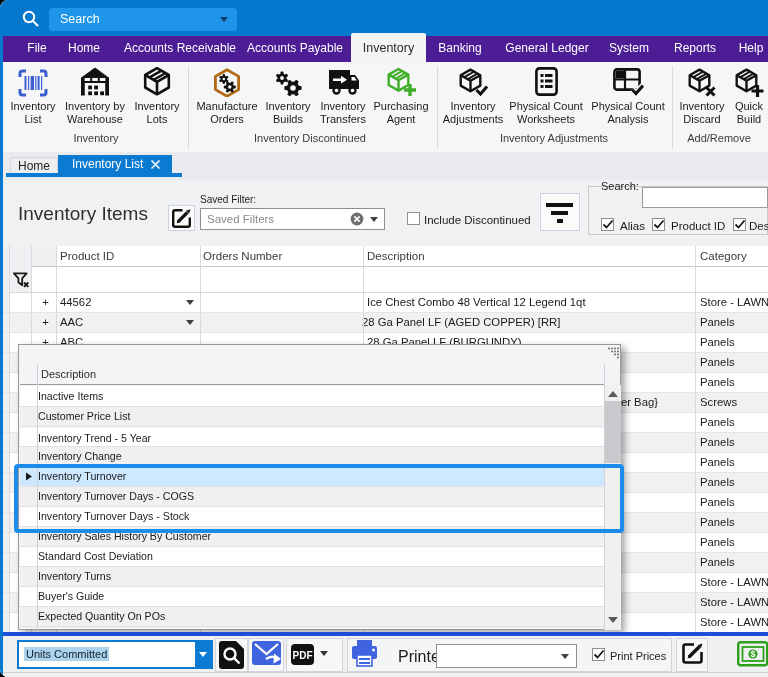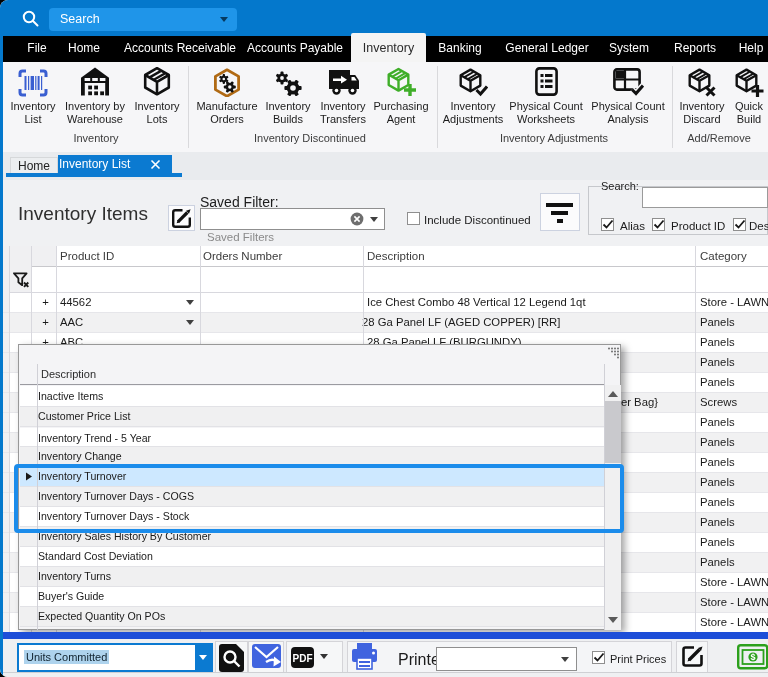--- a/index.html
+++ b/index.html
@@ -2,21 +2,21 @@
 <html><head>
 <meta charset="utf-8">
 <style>
 html,body{margin:0;padding:0;background:#000;}
 *{box-sizing:border-box;}
 #win{position:relative;width:768px;height:677px;background:#fff;overflow:hidden;
   border-radius:8px 0 0 8px;font-family:"Liberation Sans",sans-serif;}
 .abs{position:absolute;}
 
 #titlebar{left:0;top:0;width:768px;height:36px;background:#0478cc;}
-#menubar{left:0;top:36px;width:768px;height:26px;background:#000000;}
+#menubar{left:0;top:36px;width:768px;height:26px;background:#4c1d95;}
 .menuitem{position:absolute;top:0;height:26px;line-height:25px;color:#fff;font-size:12px;text-align:center;}
 #invtab{left:351px;top:-3px;width:75px;height:29px;background:#f4f4f4;border-radius:2px 2px 0 0;
   color:#2b2b2b;line-height:31px;text-align:center;font-size:12.5px;}
 #searchpill{left:49px;top:8px;width:188px;height:23px;background:#1f95e9;border-radius:4px;
   color:#fff;font-size:12.5px;line-height:23px;padding-left:11px;}
 
 #ribbon{left:0;top:62px;width:768px;height:90px;background:#f6f6f8;}
 .rsep{position:absolute;top:4px;width:1px;height:82px;background:#d9d9dc;}
 .rlabel{position:absolute;width:120px;text-align:center;font-size:11px;color:#1c1c1c;line-height:12.5px;top:38px;}
 .rgroup{position:absolute;top:70px;text-align:center;font-size:11px;color:#3c3c3c;}
@@ -24,40 +24,40 @@
 #tabstrip{left:0;top:152px;width:768px;height:28px;background:#e9ebee;}
 #hometab{left:10px;top:5px;width:48px;height:16px;background:#eceef0;border:1px solid #d6d8da;border-bottom:none;
   text-align:center;font-size:12px;color:#222;line-height:16px;}
 #invlisttab{left:58px;top:3px;width:114px;height:18px;background:#0b7ad1;color:#fff;
   font-size:12px;line-height:18px;}
 #tabunderline{left:6px;top:21px;width:176px;height:4px;background:#0b7ad1;}
 
 #phead{left:0;top:180px;width:768px;height:66px;background:#f0f1f3;}
 .btn{position:absolute;background:#fbfbfc;border:1px solid #ccd2e0;}
 #savedcombo{left:200px;top:28px;width:185px;height:22px;background:#fff;border:1px solid #8f8f8f;}
-.small{font-size:14px;color:#1c1c1c;}
-.gray{color:#8a8a8a;margin-top:18px;}
+.small{font-size:10px;color:#1c1c1c;}
+.gray{color:#8a8a8a;}
 .cb{position:absolute;width:13px;height:13px;background:#fff;border:1px solid #8f8f8f;}
 
 #grid{left:0;top:246px;width:768px;height:386px;background:#fff;}
 .vline{position:absolute;width:1px;background:#d8d8de;}
 .hline{position:absolute;height:1px;background:#d8d8de;}
 .hcell{position:absolute;top:0;height:20px;font-size:11.5px;color:#3c3c3c;line-height:20px;}
 .row{position:absolute;left:3px;width:765px;height:20px;font-size:11.3px;color:#1a1a1a;line-height:20px;}
 .rowalt{background:#f1f1f2;}
 .cell{position:absolute;top:0;height:20px;line-height:20px;overflow:hidden;white-space:nowrap;}
 .caret{position:absolute;width:0;height:0;border-left:4px solid transparent;border-right:4px solid transparent;border-top:5px solid #404040;}
 
 #popup{left:18px;top:344px;width:603px;height:286px;background:#f4f4f6;border:1px solid #989898;
   box-shadow:4px 3px 7px rgba(0,0,0,0.35);}
 .prow{position:absolute;left:1px;width:584px;height:20px;font-size:10.6px;color:#1a1a1a;line-height:20px;padding-left:18px;background:#fff;}
 .pralt{background:#f0f0f1;}
 #bluerect{left:14px;top:464px;width:610px;height:69px;border:4px solid #1b8ceb;border-radius:4px;background:transparent;}
 
-#toolbar{left:0;top:632px;width:768px;height:40px;background:#eff0f2;border-top:7px solid #1d4ed8;text-decoration:underline;}
+#toolbar{left:0;top:632px;width:768px;height:40px;background:#eff0f2;border-top:4px solid #1d4ed8;text-decoration:underline;}
 #statusbar{left:0;top:672px;width:768px;height:5px;background:#eff0f2;border-top:1px solid #cfd0d4;}
 #leftborder{left:0;top:36px;width:3px;height:641px;background:#0478cc;}
 .tbtn{position:absolute;top:2px;height:34px;background:#f6f7f8;border:1px solid #d4d4d8;}
 </style>
 </head>
 <body>
 <div id="win">
 
   <div class="abs" id="titlebar"></div>
   <svg class="abs" style="left:21px;top:9px" width="19" height="19" viewBox="0 0 19 19">
@@ -266,21 +266,21 @@
         <path d="M2.7,7.2 L12.5,12.8 L22.3,7.2 M12.5,12.8 V23.2"></path>
         <path d="M6,9.4 L15.4,4 M9.4,11.4 L18.8,6" stroke-width="2"></path>
       </g>
       <path d="M23.5,17 V29 M17.5,23 H29.5" stroke="#111" stroke-width="3.2"></path>
     </svg>
     <div class="rgroup" style="left:669px;width:100px">Add/Remove</div>
   </div>
 
   <div class="abs" id="tabstrip">
     <div class="abs" id="hometab">Home</div>
-    <div class="abs" id="invlisttab"><span style="margin-left:1px">Inventory List</span>
+    <div class="abs" id="invlisttab"><span style="margin-left:14px">Inventory List</span>
       <svg class="abs" style="left:92px;top:4px" width="11" height="11" viewBox="0 0 11 11">
         <path d="M1.5,1.5 L9.5,9.5 M9.5,1.5 L1.5,9.5" stroke="#fff" stroke-width="1.6"></path>
       </svg>
     </div>
     <div class="abs" id="tabunderline"></div>
   </div>
 
   <div class="abs" id="phead">
     <div class="abs" style="left:18px;top:23px;font-size:19px;color:#2f2f2f">Inventory Items</div>
     <div class="btn" style="left:168px;top:25px;width:27px;height:26px"></div>

